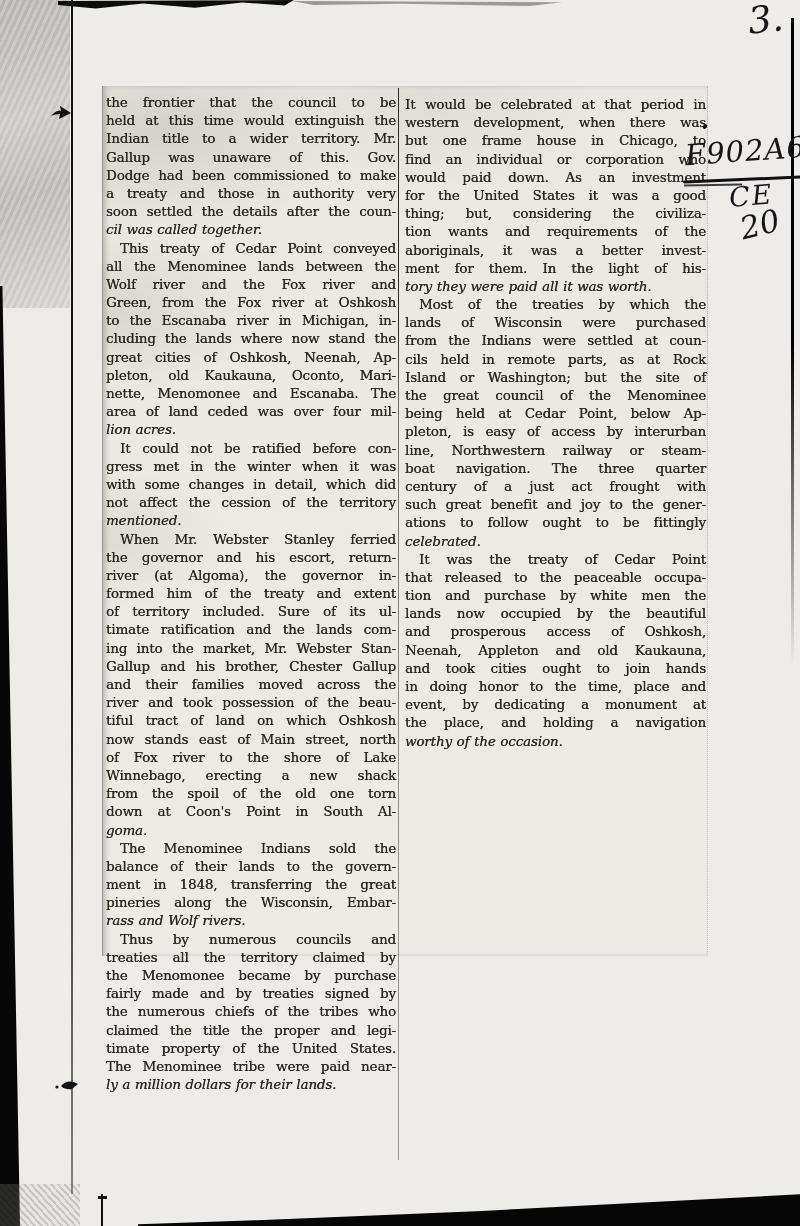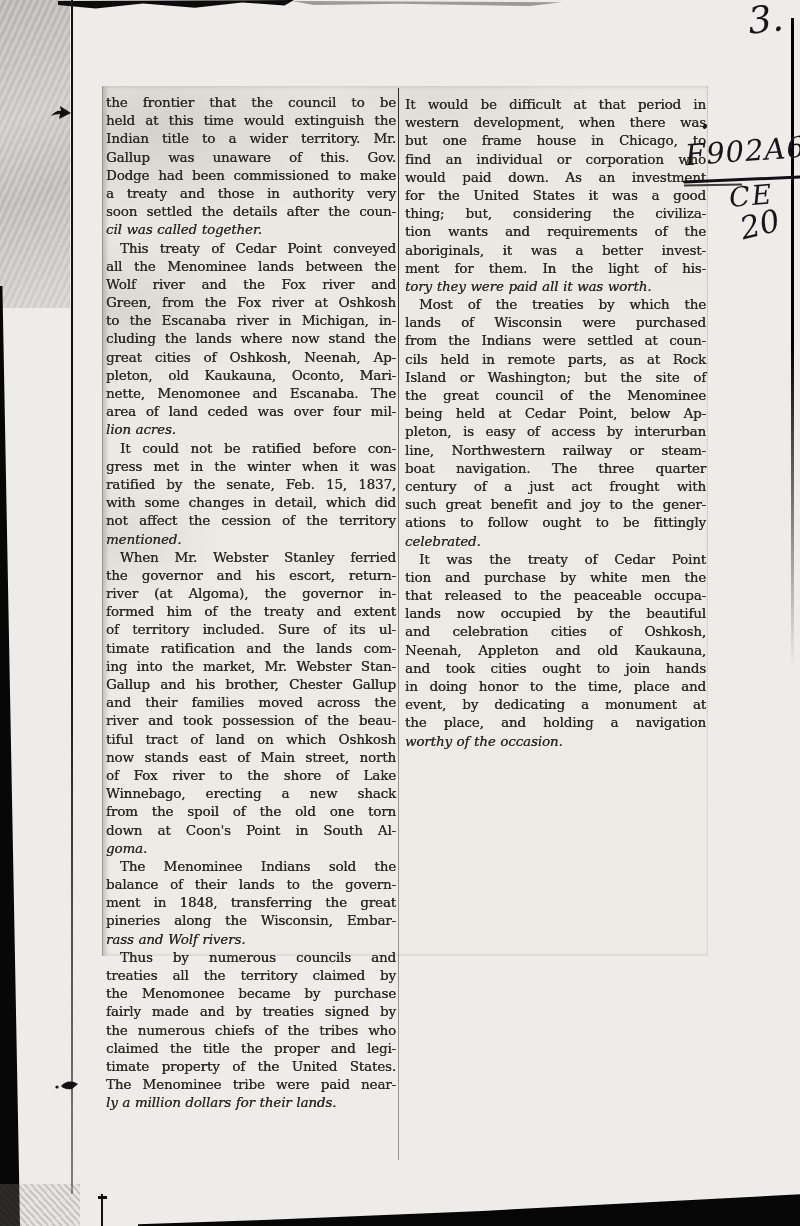--- a/index.html
+++ b/index.html
@@ -125,21 +125,20 @@
         <div class="line">cluding the lands where now stand the</div>
         <div class="line">great cities of Oshkosh, Neenah, Ap-</div>
         <div class="line">pleton, old Kaukauna, Oconto, Mari-</div>
         <div class="line">nette, Menomonee and Escanaba. The</div>
         <div class="line">area of land ceded was over four mil-</div>
         <div class="line last">lion acres.</div>
       </div>
       <div class="para indent">
         <div class="line">It could not be ratified before con-</div>
         <div class="line">gress met in the winter when it was</div>
-        <div class="line">ratified by the senate, Feb. 15, 1837,</div>
         <div class="line">with some changes in detail, which did</div>
         <div class="line">not affect the cession of the territory</div>
         <div class="line last">mentioned.</div>
       </div>
       <div class="para indent">
         <div class="line">When Mr. Webster Stanley ferried</div>
         <div class="line">the governor and his escort, return-</div>
         <div class="line">river (at Algoma), the governor in-</div>
         <div class="line">formed him of the treaty and extent</div>
         <div class="line">of territory included. Sure of its ul-</div>
@@ -170,21 +169,21 @@
         <div class="line">fairly made and by treaties signed by</div>
         <div class="line">the numerous chiefs of the tribes who</div>
         <div class="line">claimed the title the proper and legi-</div>
         <div class="line">timate property of the United States.</div>
         <div class="line">The Menominee tribe were paid near-</div>
         <div class="line last">ly a million dollars for their lands.</div>
       </div>
     </div>
   <div class="col col-right">
       <div class="para">
-        <div class="line">It would be difficult at that period in</div>
+        <div class="line">It would be celebrated at that period in</div>
         <div class="line">western development, when there was</div>
         <div class="line">but one frame house in Chicago, to</div>
         <div class="line">find an individual or corporation who</div>
         <div class="line">would paid down. As an investment</div>
         <div class="line">for the United States it was a good</div>
         <div class="line">thing; but, considering the civiliza-</div>
         <div class="line">tion wants and requirements of the</div>
         <div class="line">aboriginals, it was a better invest-</div>
         <div class="line">ment for them. In the light of his-</div>
         <div class="line last">tory they were paid all it was worth.</div>
@@ -200,24 +199,24 @@
         <div class="line">pleton, is easy of access by interurban</div>
         <div class="line">line, Northwestern railway or steam-</div>
         <div class="line">boat navigation. The three quarter</div>
         <div class="line">century of a just act frought with</div>
         <div class="line">such great benefit and joy to the gener-</div>
         <div class="line">ations to follow ought to be fittingly</div>
         <div class="line last">celebrated.</div>
       </div>
       <div class="para indent">
         <div class="line">It was the treaty of Cedar Point</div>
+        <div class="line">that released to the peaceable occupa-</div>
         <div class="line">tion and purchase by white men the</div>
-        <div class="line">that released to the peaceable occupa-</div>
         <div class="line">lands now occupied by the beautiful</div>
-        <div class="line">and celebration cities of Oshkosh,</div>
+        <div class="line">and prosperous access of Oshkosh,</div>
         <div class="line">Neenah, Appleton and old Kaukauna,</div>
         <div class="line">and took cities ought to join hands</div>
         <div class="line">in doing honor to the time, place and</div>
         <div class="line">event, by dedicating a monument at</div>
         <div class="line">the place, and holding a navigation</div>
         <div class="line last">worthy of the occasion.</div>
       </div>
     </div>
 </div>
 

